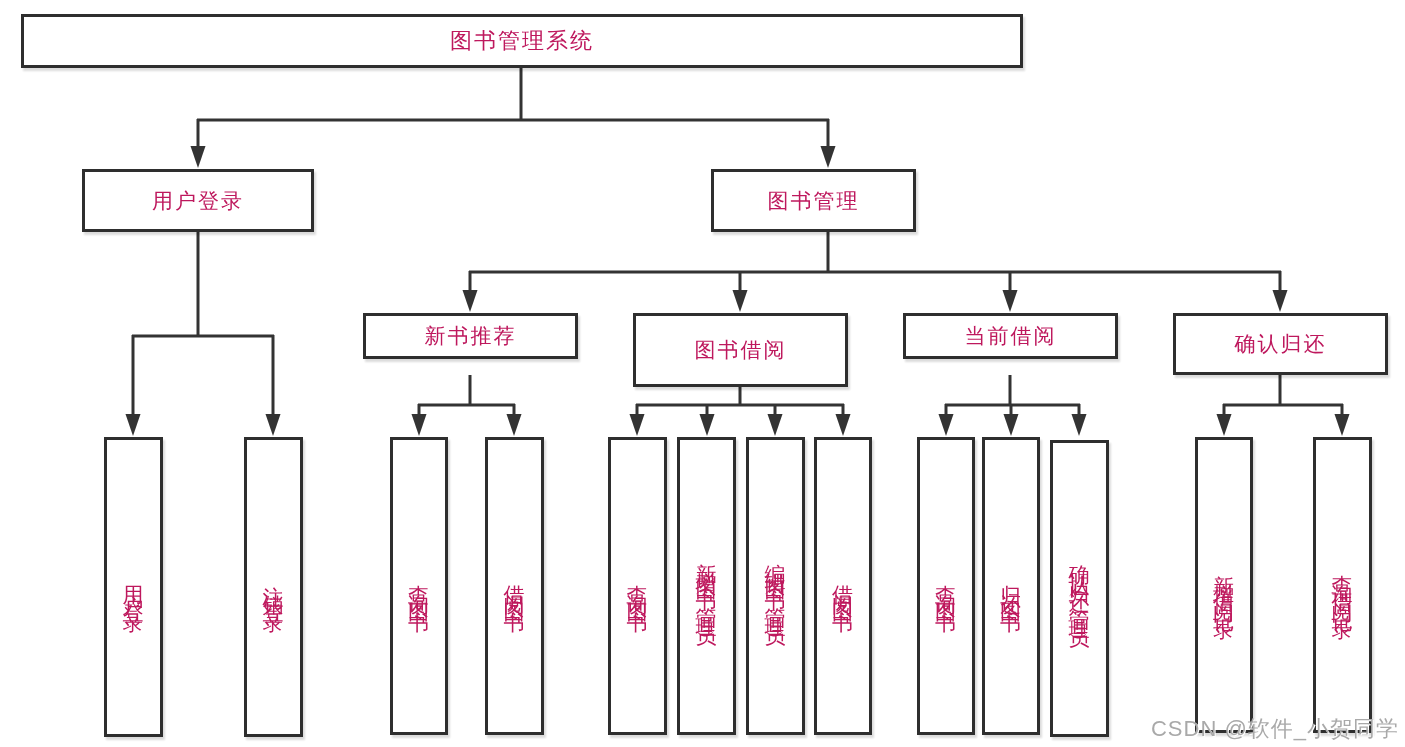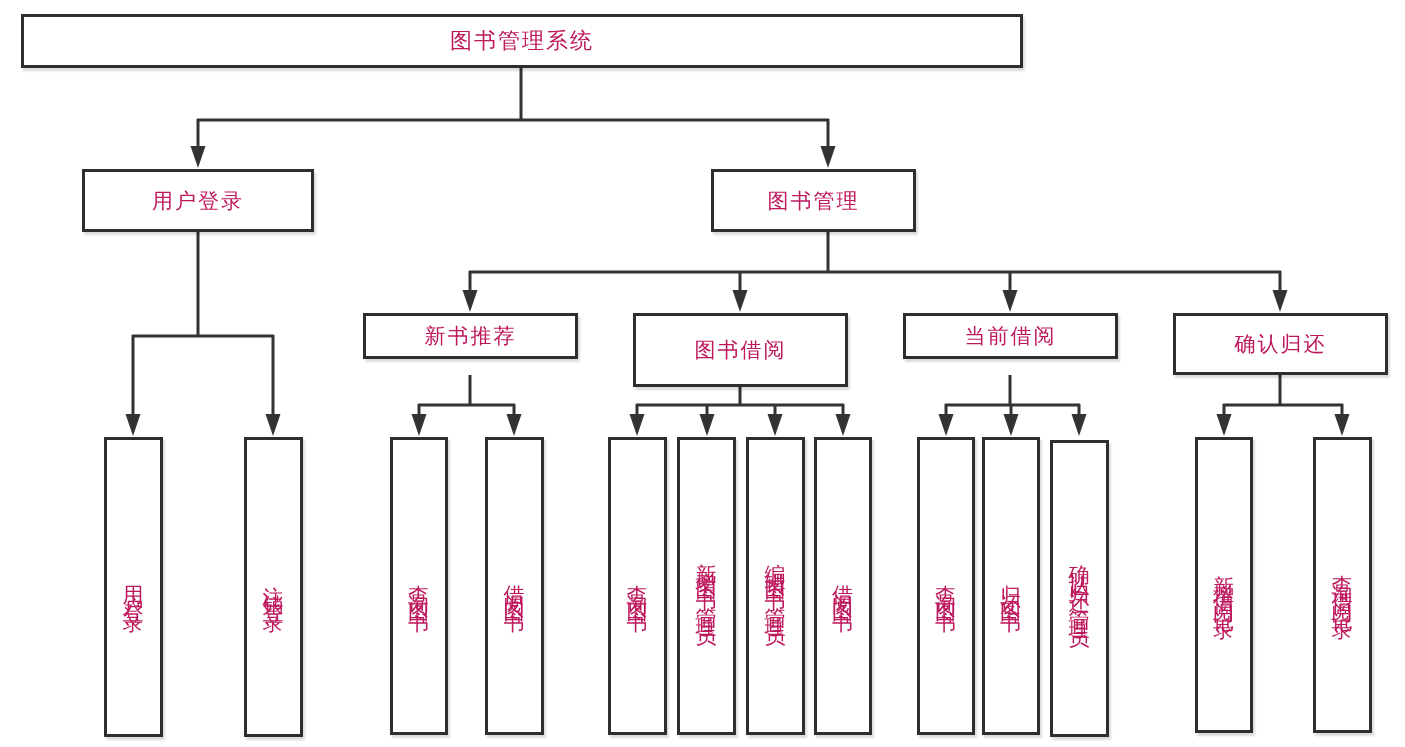--- a/index.html
+++ b/index.html
@@ -175,14 +175,15 @@
     <span class="lbl-v">确认归还（管理员）</span>
   </div>
 
   <div class="vnode" style="left:1195px;top:437px;width:58px;height:296px">
     <span class="lbl-v">新增借阅记录</span>
   </div>
   <div class="vnode" style="left:1313px;top:437px;width:59px;height:296px">
     <span class="lbl-v">查询借阅记录</span>
   </div>
 
+  <div class="watermark">CSDN @软件_小贺同学</div>
 
 </div>
 
 </body></html>

